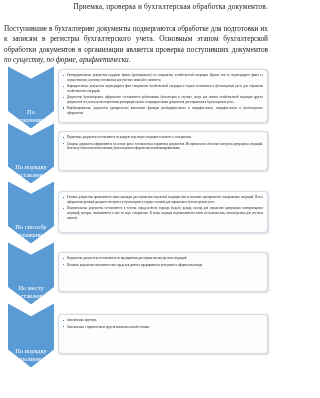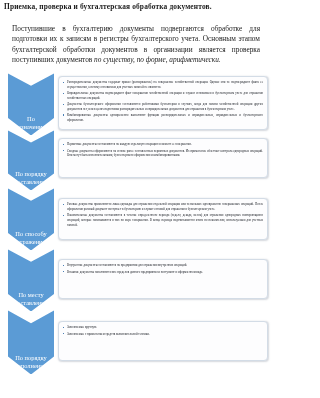--- a/index.html
+++ b/index.html
@@ -15,31 +15,31 @@
     overflow: hidden;
     position: relative;
   }
 
   
   .intro {
     padding: 2px 4px 0 4px;
   }
   .intro-title {
     font-size: 7.4px;
-    font-weight: bold;
-    text-align: left;
+    font-weight: normal;
+    text-align: right;
     line-height: 1.35;
     letter-spacing: 0.15px;
     margin: 0 0 12px 0;
   }
   .intro-body {
     font-size: 7.3px;
     line-height: 1.42;
     text-align: justify;
-    margin: 8px;
+    margin: 0;
     hyphens: auto;
   }
   .intro-body .it {
     font-style: italic;
   }
 
   
   .diagram {
     position: relative;
     width: 272px;

